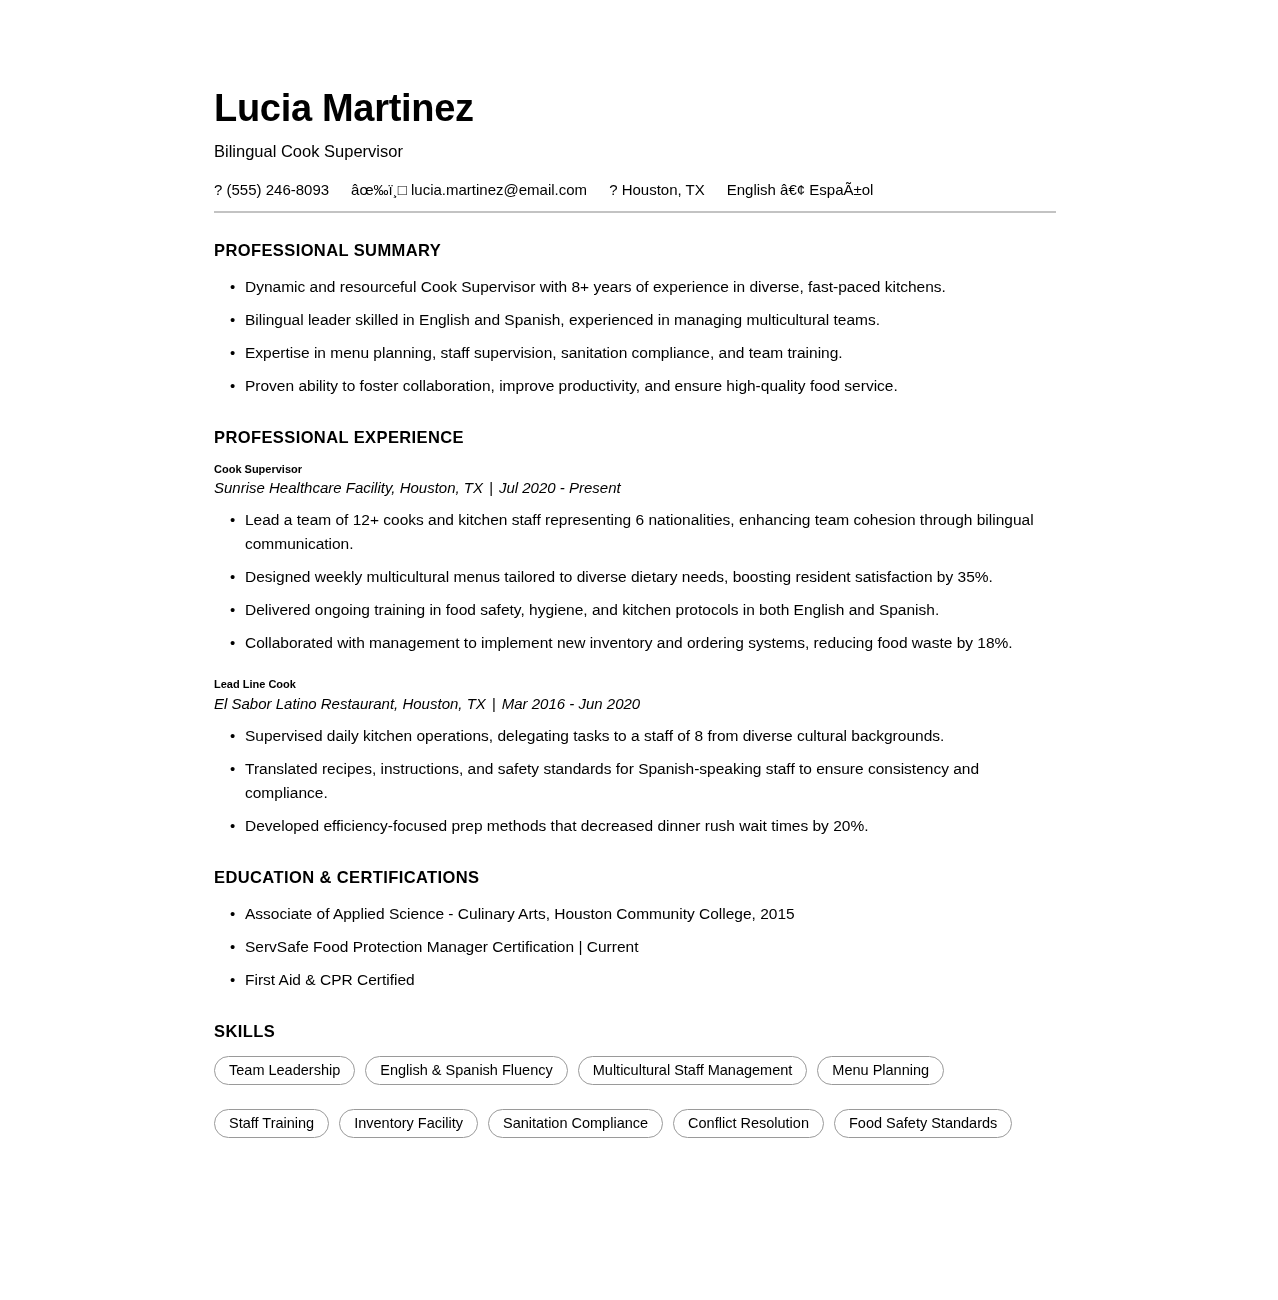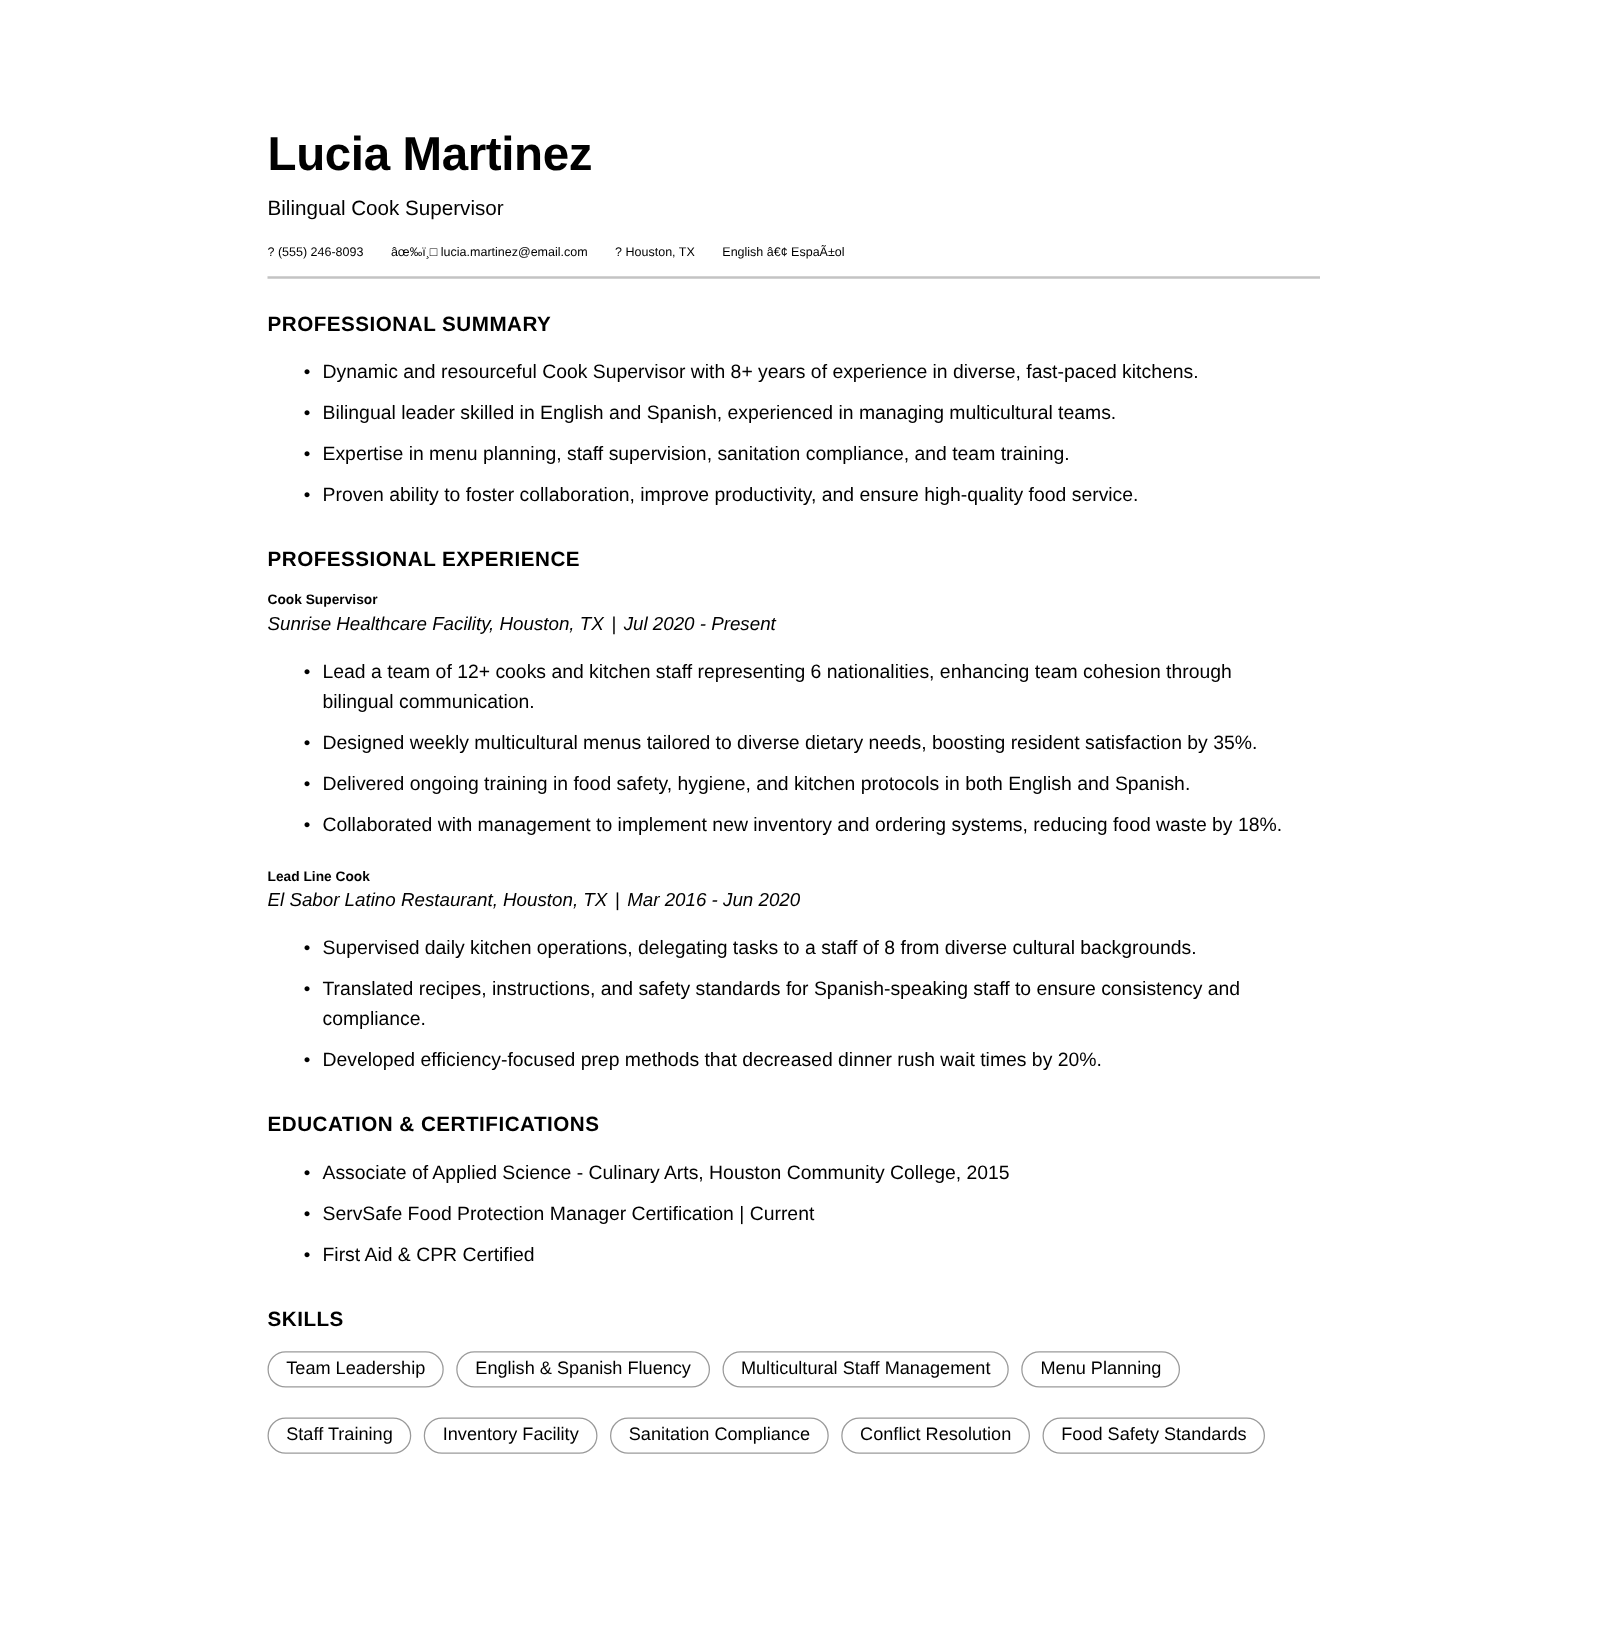--- a/index.html
+++ b/index.html
@@ -19,30 +19,30 @@
     width: 1278px;
     padding: 88px 222px 60px 214px;
   }
 
   
   .resume-name {
     font-size: 38px;
     font-weight: bold;
     letter-spacing: -0.3px;
     line-height: 1.1;
-    margin: 16px 0 12px 0;
+    margin: 0 0 12px 0;
   }
   .resume-title {
     font-size: 16.5px;
     font-weight: normal;
     line-height: 1.2;
     margin: 0 0 18px 0;
   }
   .contact-line {
-    font-size: 10px;
+    font-size: 15px;
     line-height: 1.3;
     margin: 12px 0 12px 0;
     white-space: nowrap;
   }
   .contact-item { display: inline; }
   .contact-gap { display: inline-block; width: 22px; }
   .header-rule {
     border: 0;
     border-top: 2px solid #c3c3c3;
     margin: 0 0 28px 0;
@@ -55,21 +55,21 @@
     font-size: 16.5px;
     font-weight: bold;
     letter-spacing: 0.4px;
     margin: 0 0 14px 0;
     line-height: 1.2;
   }
   .section + .section { margin-top: 30px; }
 
   ul.bullets {
     list-style: none;
-    margin: 16px;
+    margin: 3px;
     padding: 0;
   }
   ul.bullets > li {
     position: relative;
     padding-left: 28px;
     font-size: 15.5px;
     line-height: 1.55;
     margin-bottom: 9px;
     max-width: 845px;
   }

